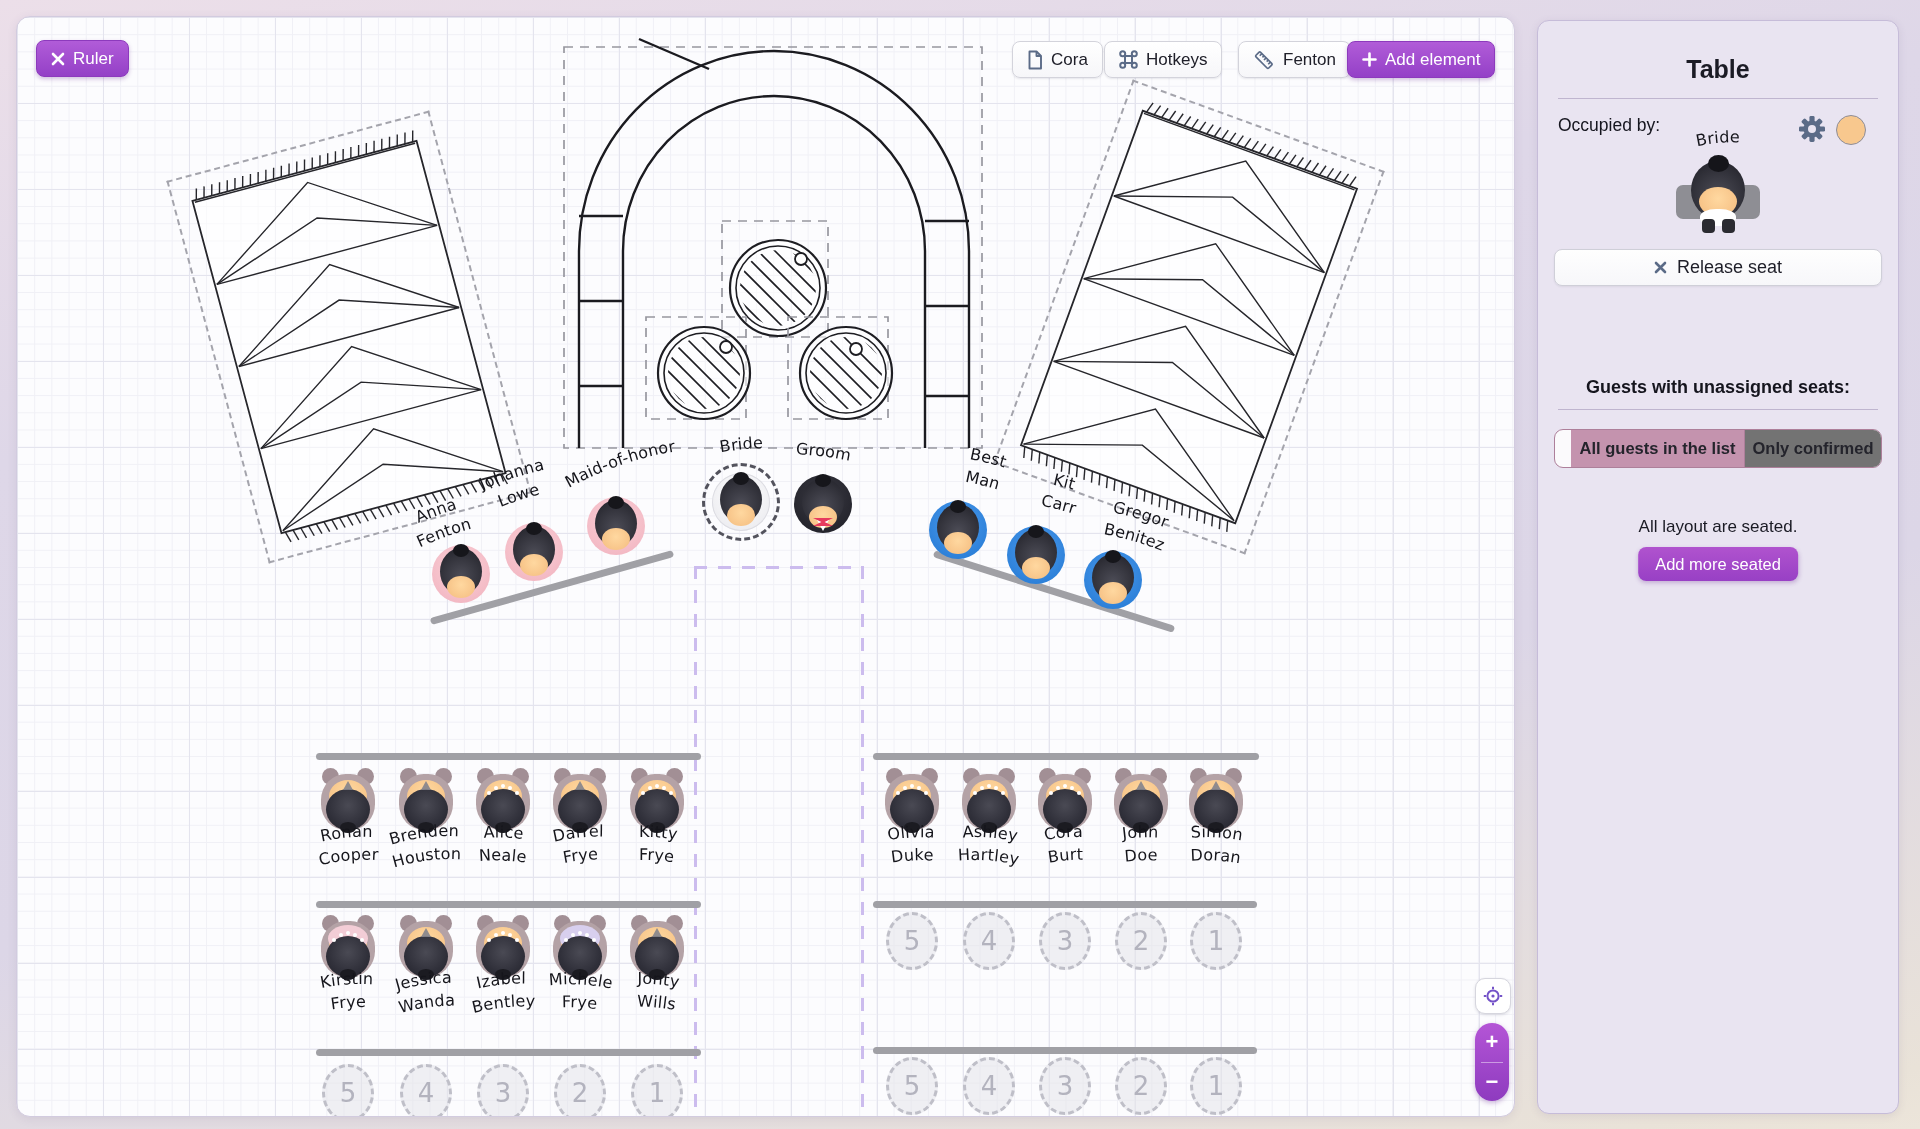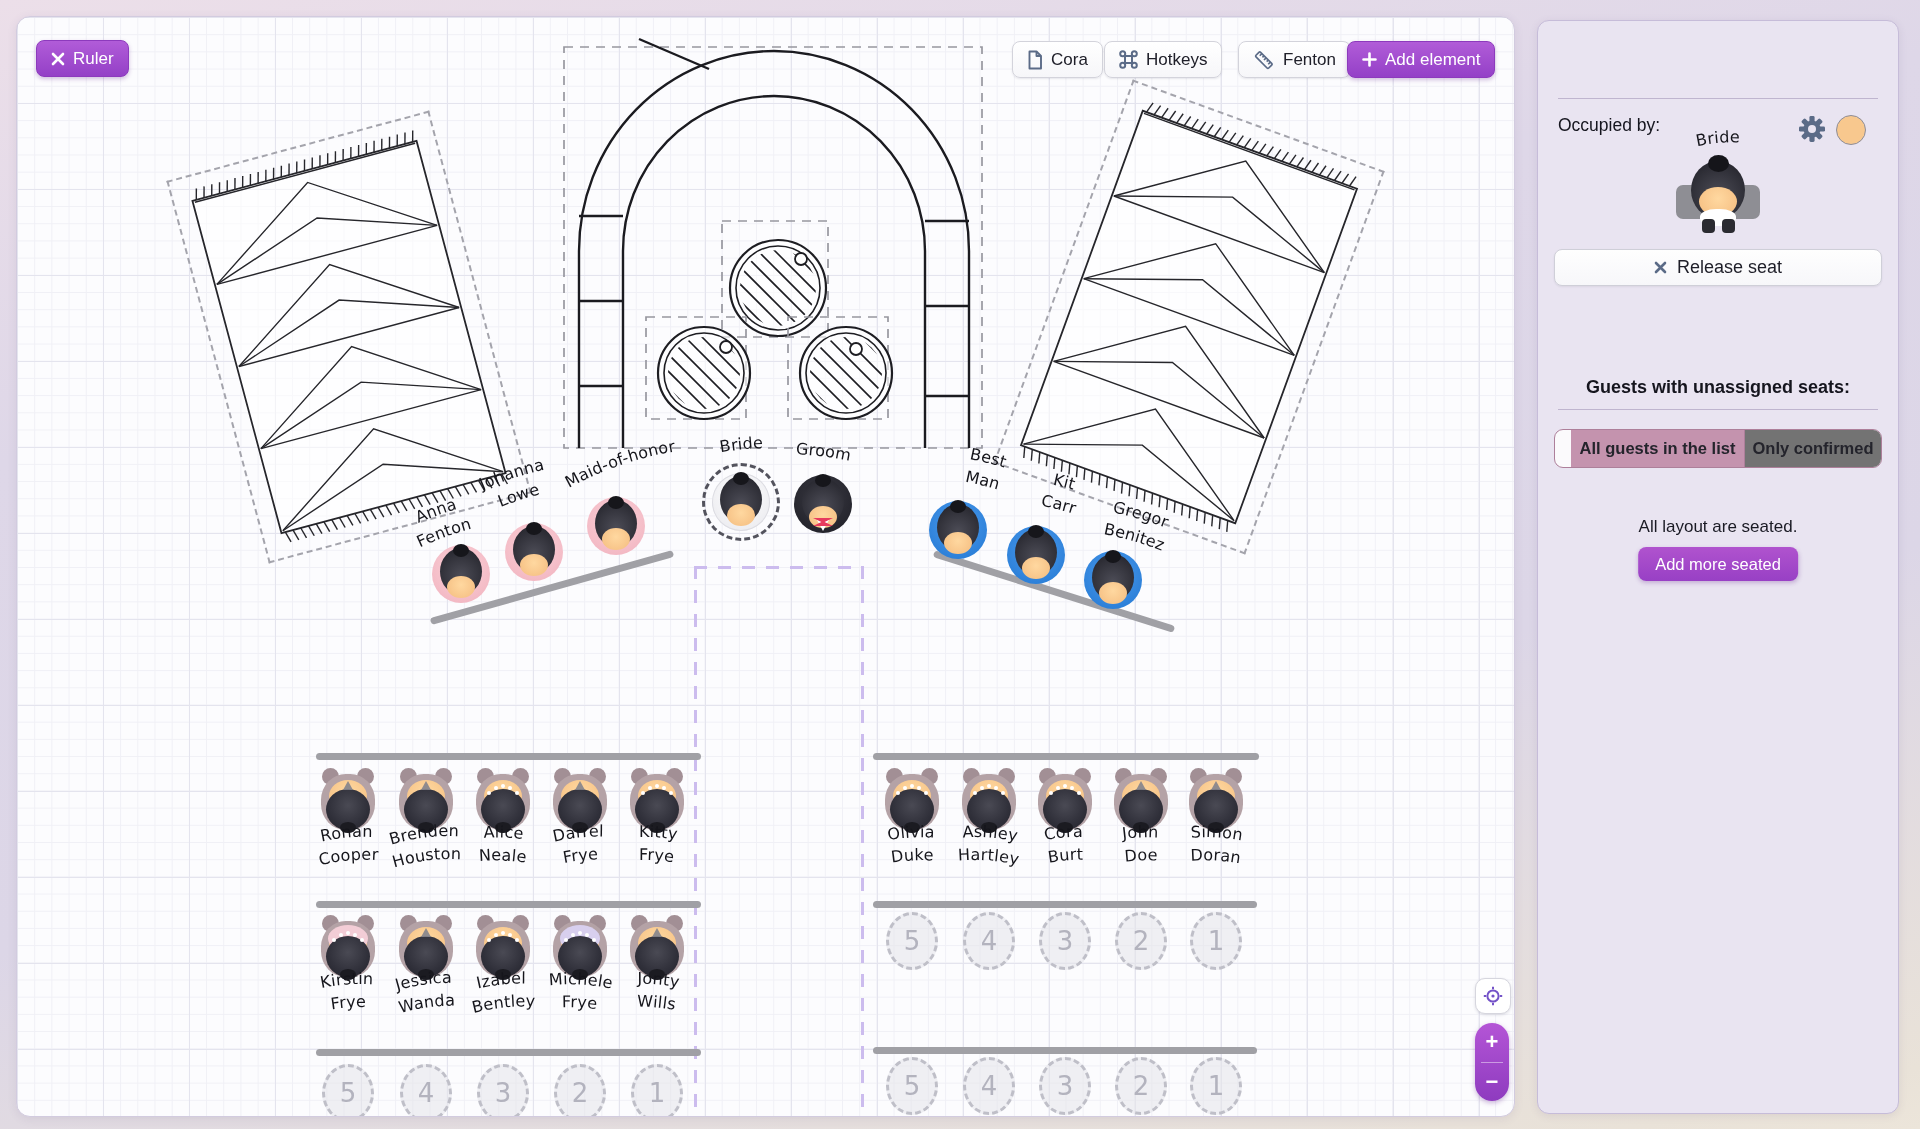--- a/index.html
+++ b/index.html
@@ -831,20 +831,21 @@
     </span>
   </div>
   <div class="zoom-pill">
     <div class="zoom-half">+</div>
     <div class="zoom-div"></div>
     <div class="zoom-half">−</div>
   </div>
 </div>
 
 <div class="panel">
+  <div class="panel-title">Table</div>
   <div class="p-div" style="top:77px;"></div>
 
   <div class="occupied-label">Occupied by:</div>
 
   <div class="gear-btn">
     <svg width="28" height="28" viewBox="-14 -14 28 28">
       <g fill="#5b6b87">
         <rect x="-2.6" y="-13" width="5.2" height="26" rx="1.4"></rect>
         <rect x="-2.6" y="-13" width="5.2" height="26" rx="1.4" transform="rotate(45)"></rect>
         <rect x="-2.6" y="-13" width="5.2" height="26" rx="1.4" transform="rotate(90)"></rect>

